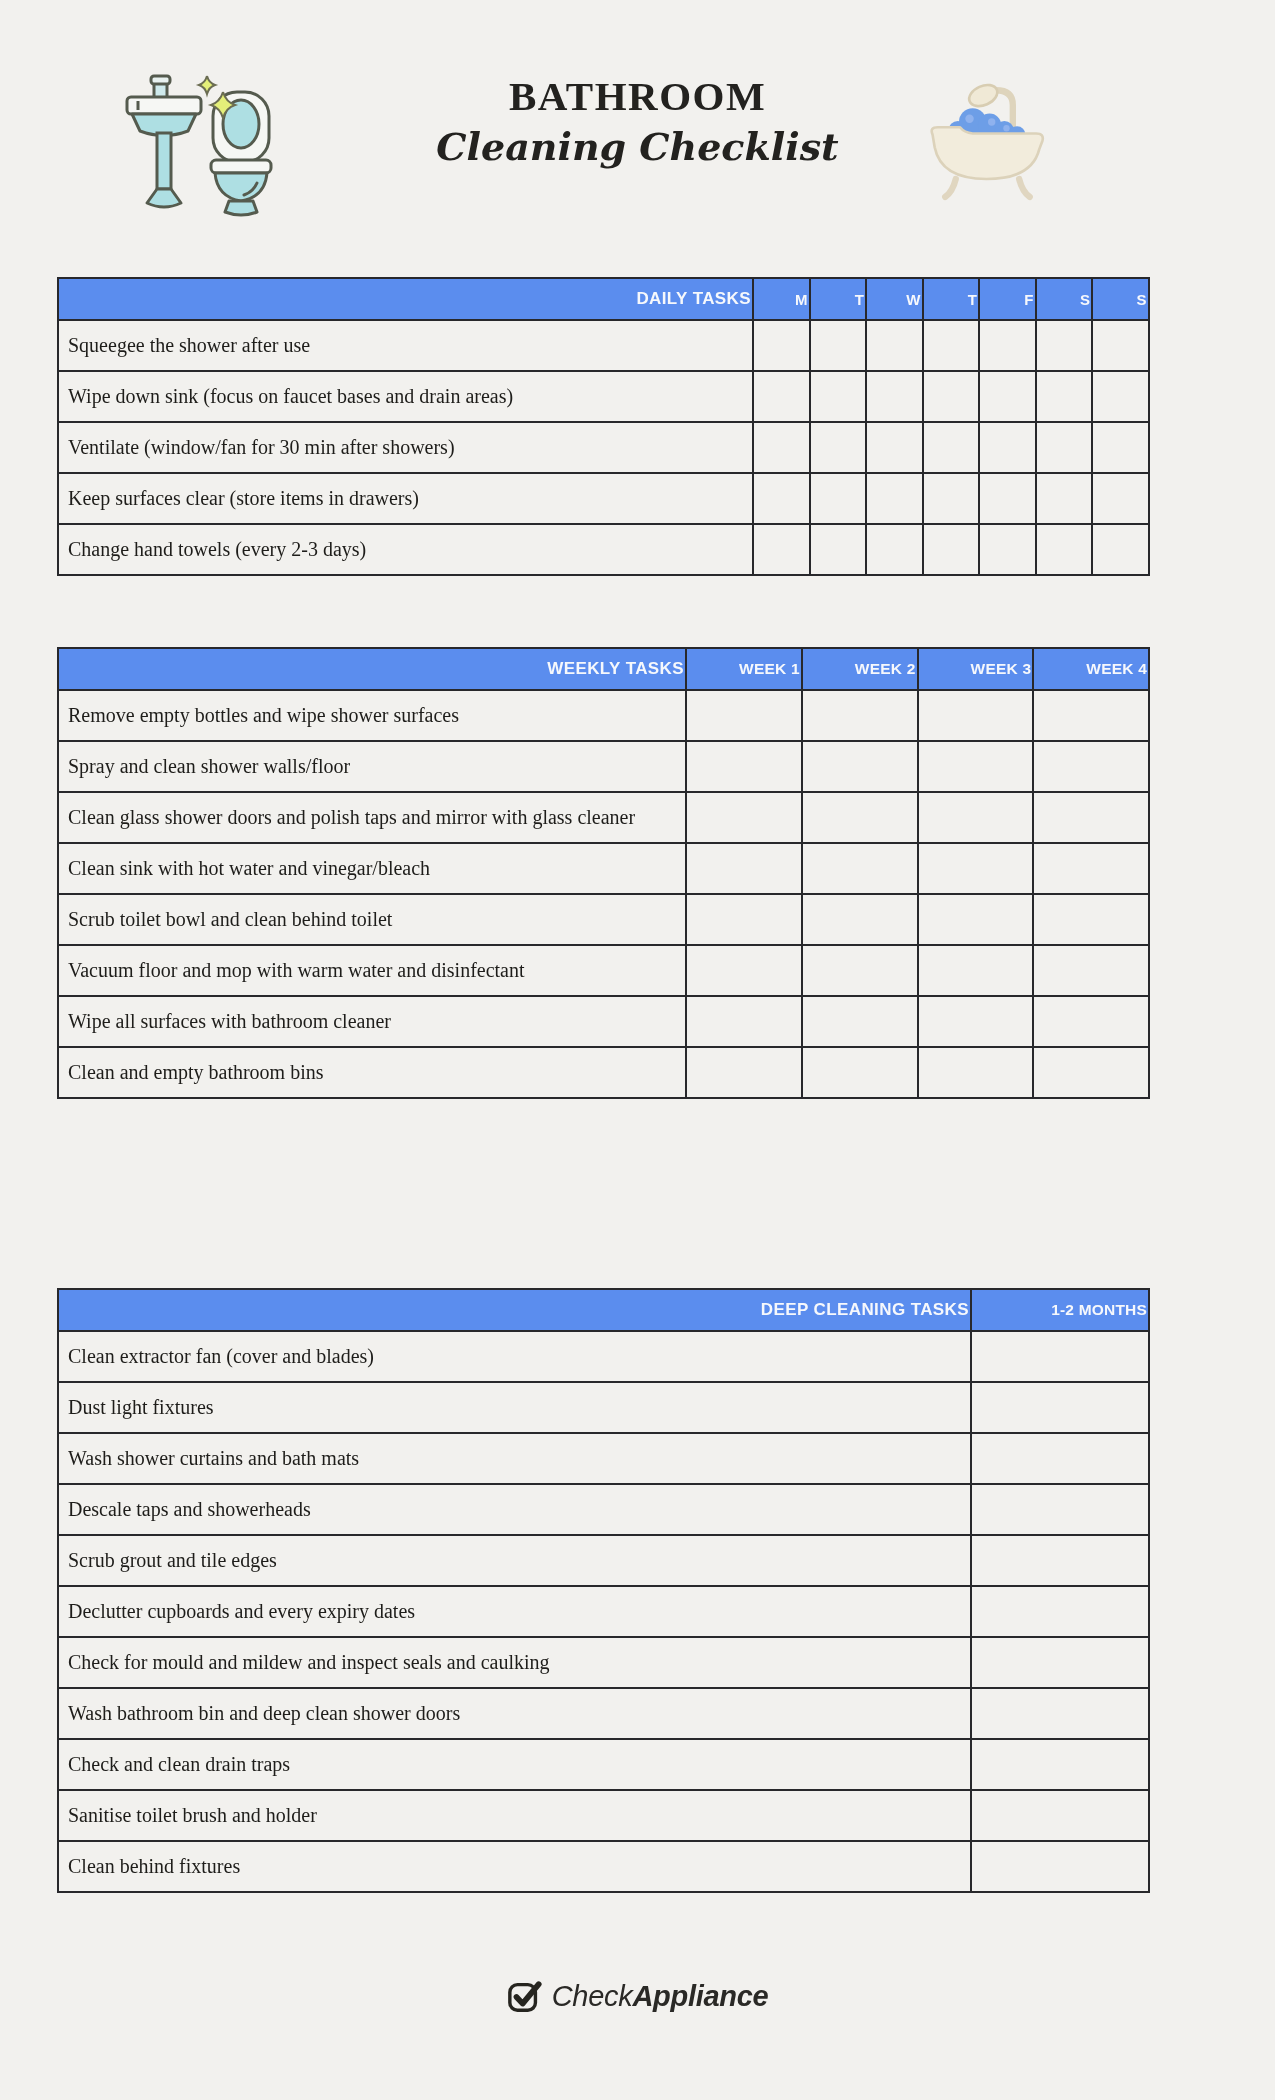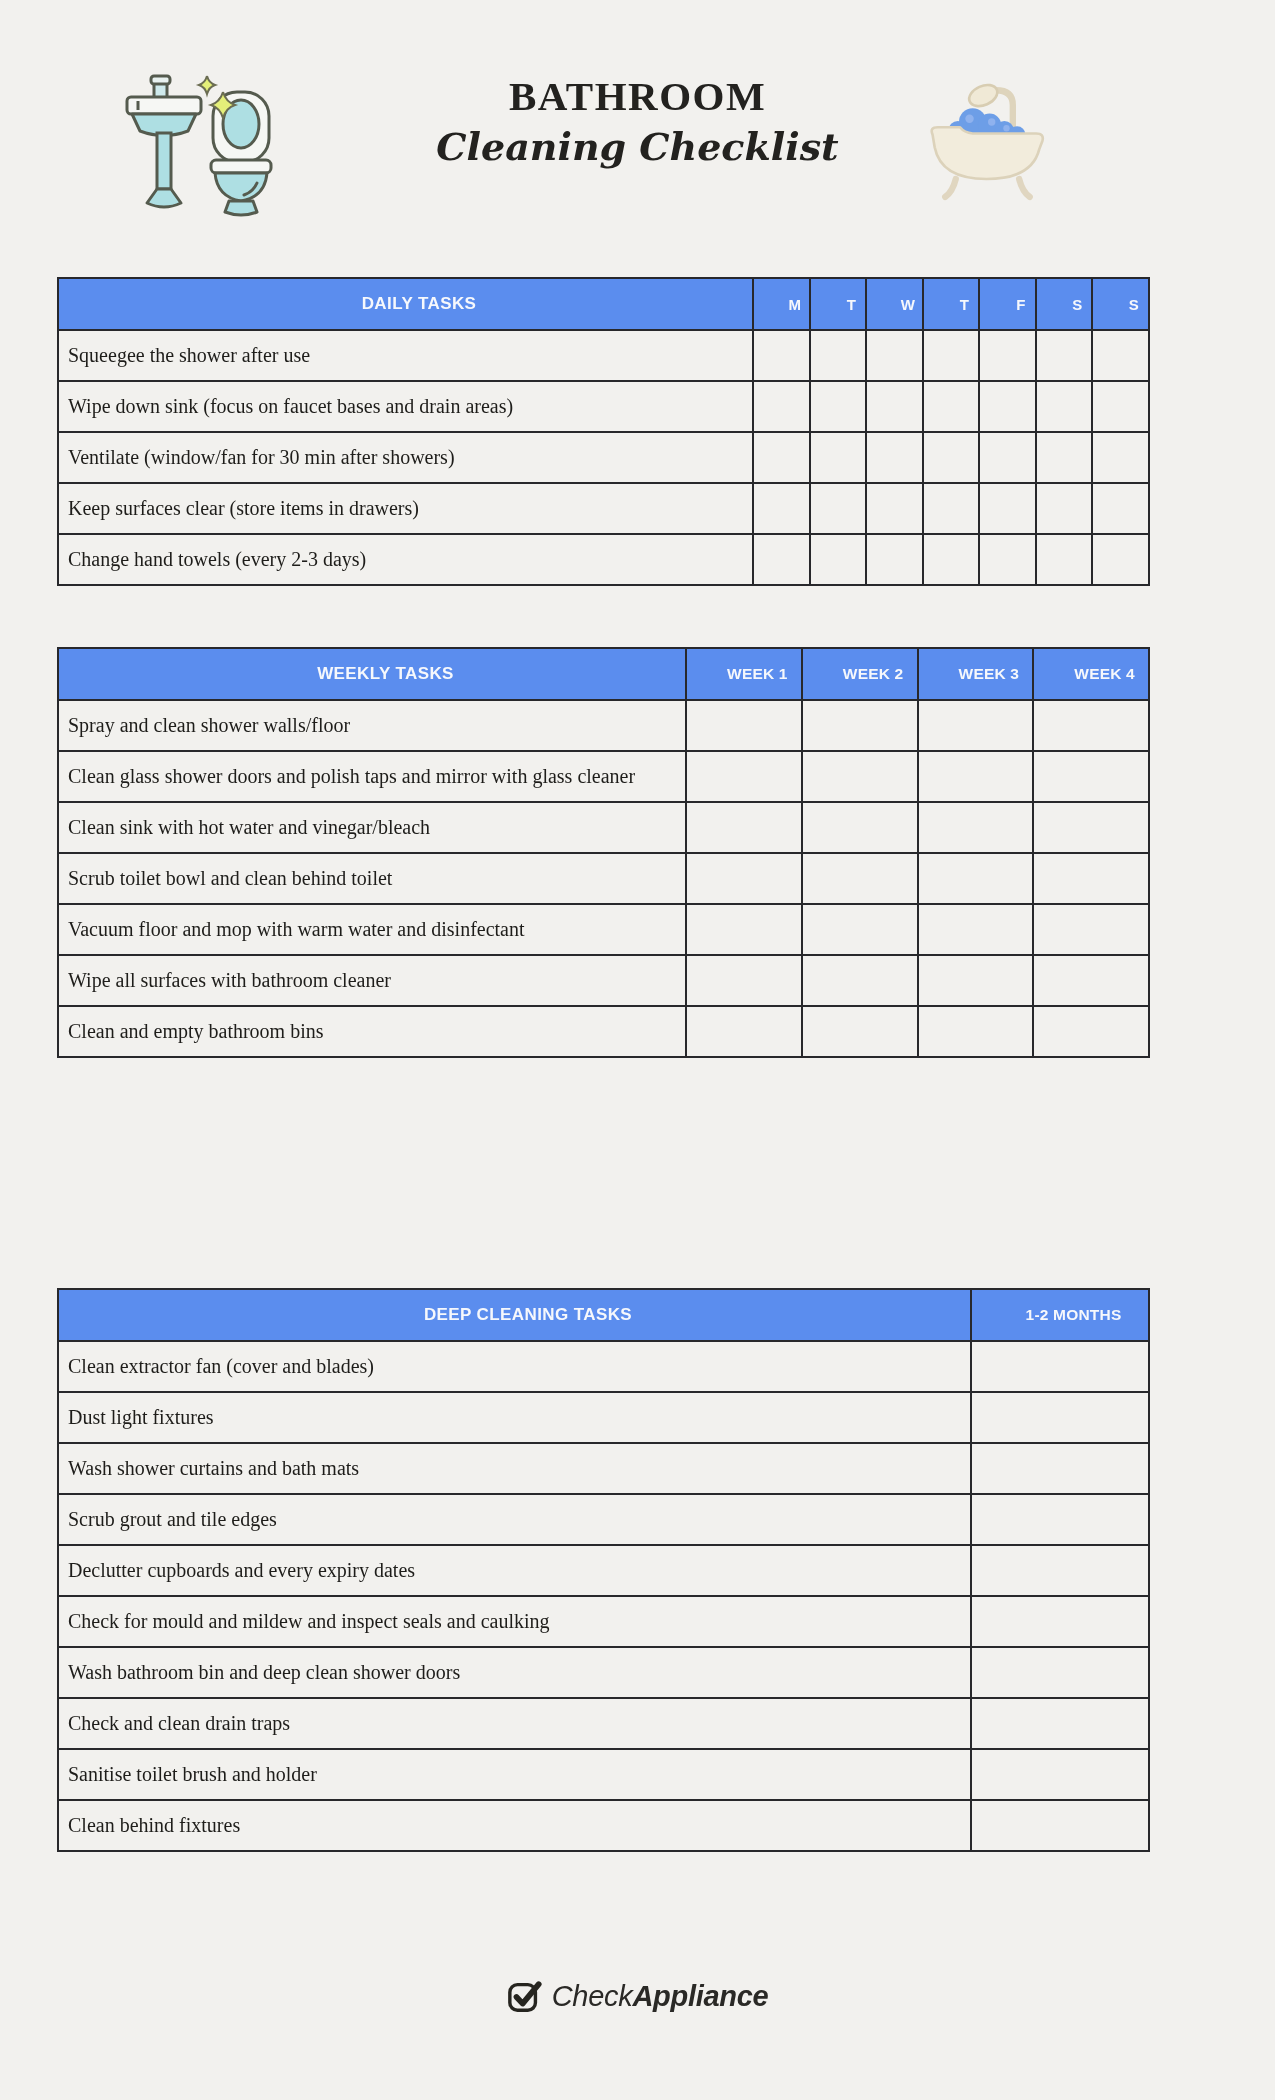--- a/index.html
+++ b/index.html
@@ -28,21 +28,21 @@
   
   .tbl { position:absolute; left:57px; width:1091px; }
   .tbl-daily  { top:277px; }
   .tbl-weekly { top:647px; }
   .tbl-deep   { top:1288px; }
   .tbl table { width:100%; border-collapse:collapse; table-layout:fixed; }
   .tbl th, .tbl td { border:2px solid #28282b; box-sizing:border-box; }
   .tbl thead th {
     background:#5b8dee; color:#f6f8fc;
     font-family:"Liberation Sans","DejaVu Sans",sans-serif;
-    font-weight:700; height:52px; text-align:center; vertical-align:middle;padding-left:28px;
+    font-weight:700; height:42px; text-align:right; vertical-align:middle;padding-left:28px;
   }
   .h-title { font-size:17px; letter-spacing:0.4px; }
   .h-day   { font-size:15px; }
   .h-week  { font-size:15.5px; letter-spacing:0.2px; }
   .tbl td.task {
     font-family:"Liberation Serif","DejaVu Serif",serif;
     font-size:20px; color:#1e1d1a; text-align:left; vertical-align:middle;
     padding:3px 10px 3px 9px; height:51px; line-height:1.32;margin-left:28px;
   }
   .tbl td.check { height:51px; }
@@ -212,20 +212,27 @@
         <tr>
           <th class="h-title">WEEKLY TASKS</th>
           <th class="h-week">WEEK 1</th>
           <th class="h-week">WEEK 2</th>
           <th class="h-week">WEEK 3</th>
           <th class="h-week">WEEK 4</th>
         </tr>
       </thead>
       <tbody>
         <tr>
+          <td class="task">Remove empty bottles and wipe shower surfaces</td>
+          <td class="check"></td>
+            <td class="check"></td>
+            <td class="check"></td>
+            <td class="check"></td>
+        </tr>
+        <tr>
           <td class="task">Spray and clean shower walls/floor</td>
           <td class="check"></td>
             <td class="check"></td>
             <td class="check"></td>
             <td class="check"></td>
         </tr>
         <tr class="tall">
           <td class="task">Clean glass shower doors and polish taps and mirror with glass cleaner</td>
           <td class="check"></td>
             <td class="check"></td>
@@ -287,20 +294,24 @@
         <tr>
           <td class="task">Clean extractor fan (cover and blades)</td>
           <td class="check"></td>
         </tr>
         <tr>
           <td class="task">Dust light fixtures</td>
           <td class="check"></td>
         </tr>
         <tr>
           <td class="task">Wash shower curtains and bath mats</td>
+          <td class="check"></td>
+        </tr>
+        <tr>
+          <td class="task">Descale taps and showerheads</td>
           <td class="check"></td>
         </tr>
         <tr>
           <td class="task">Scrub grout and tile edges</td>
           <td class="check"></td>
         </tr>
         <tr>
           <td class="task">Declutter cupboards and every expiry dates</td>
           <td class="check"></td>
         </tr>

